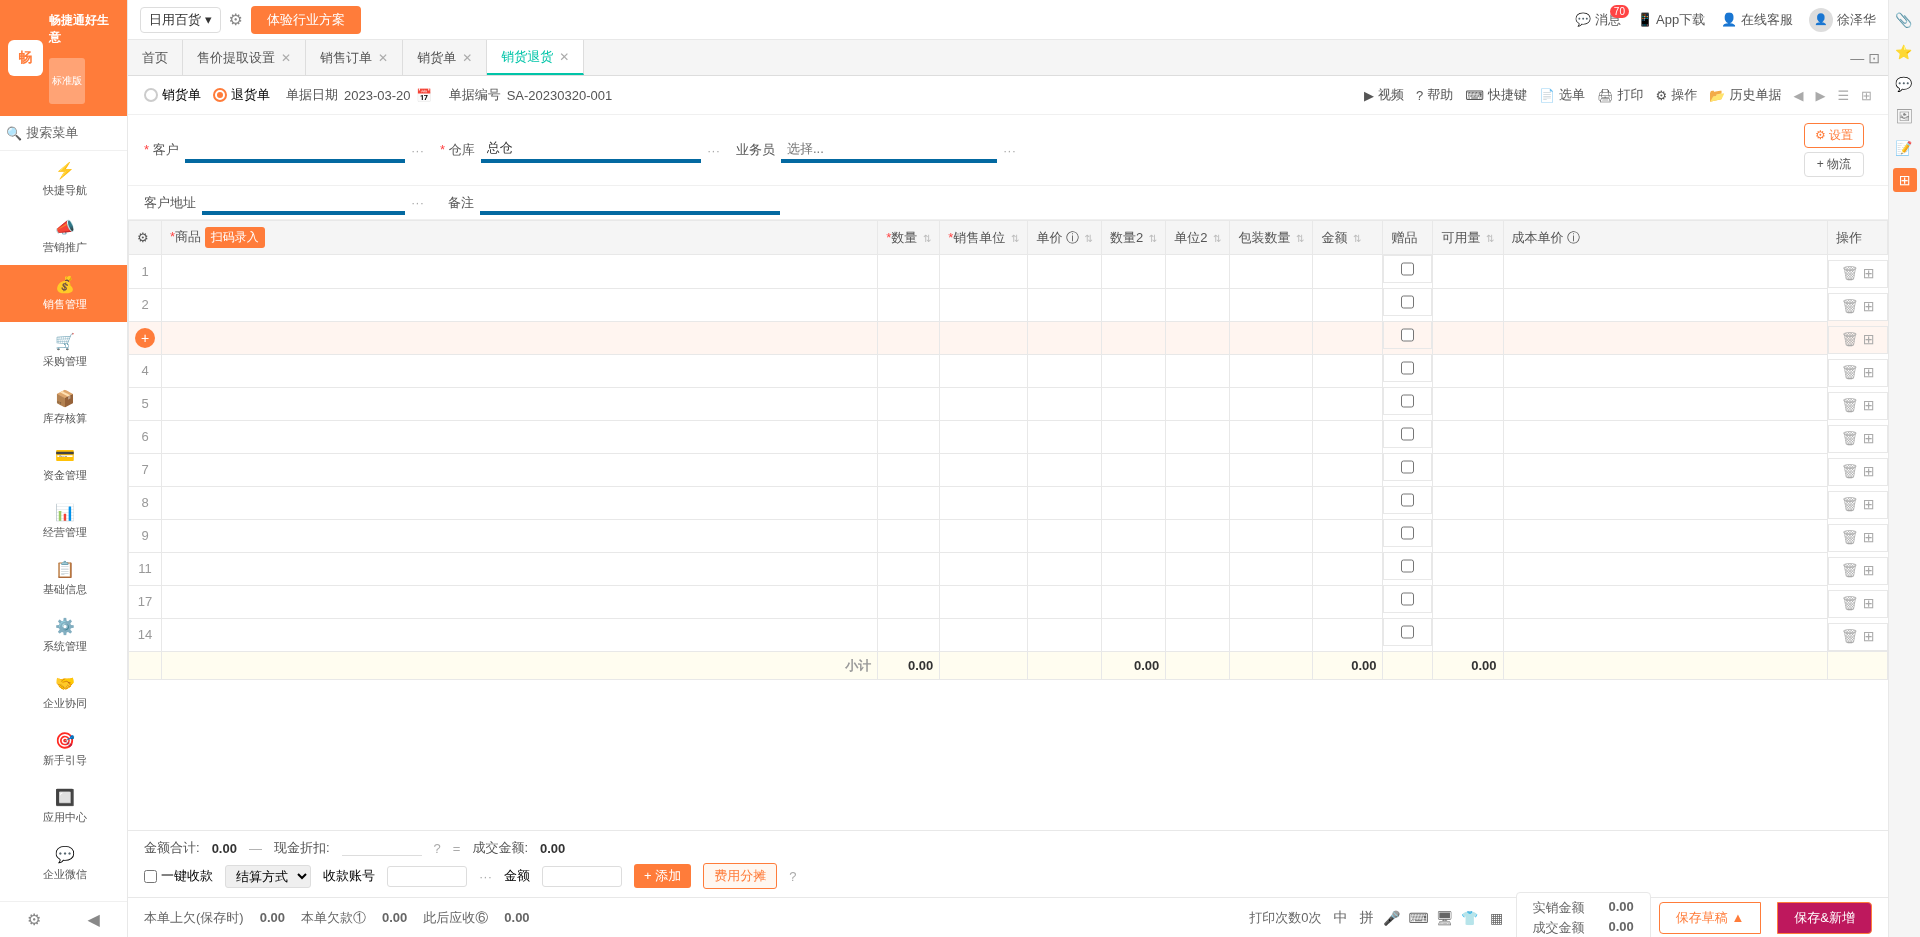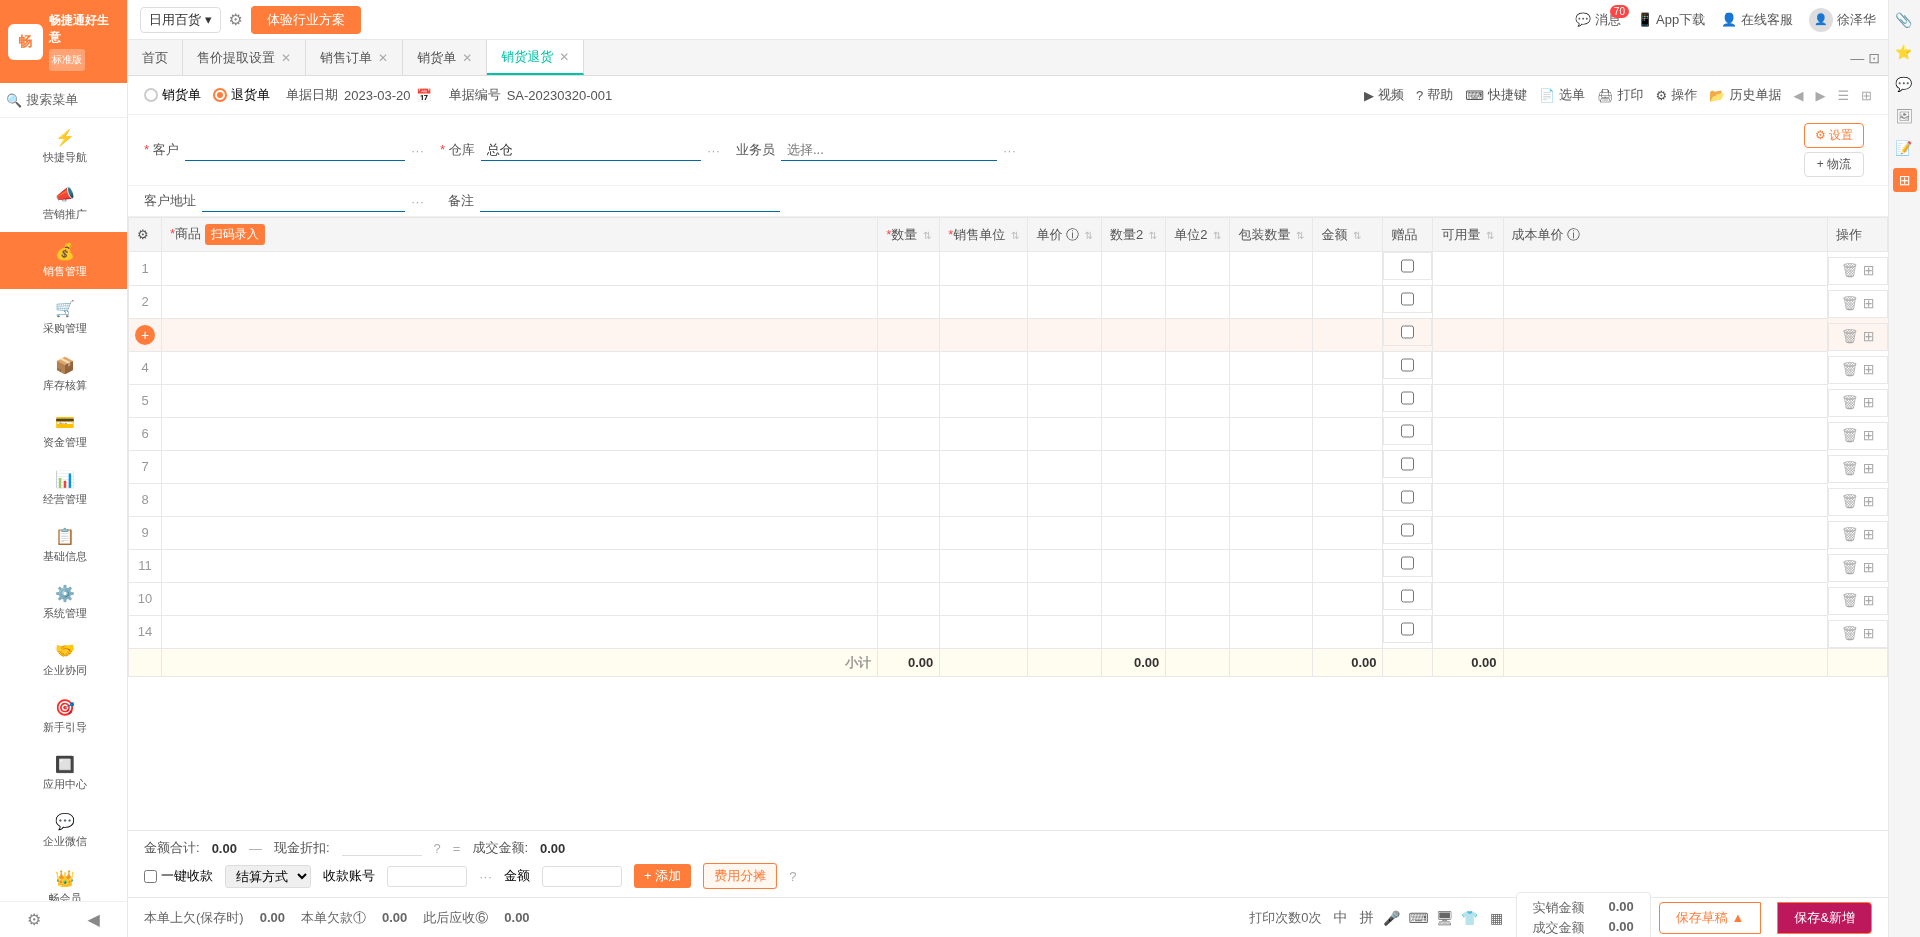--- a/index.html
+++ b/index.html
@@ -2,21 +2,21 @@
 <html><head>
   <meta charset="utf-8">
   <style>
     * { box-sizing: border-box; margin: 0; padding: 0; font-family: 'Microsoft YaHei', Arial, sans-serif; font-size: 13px; }
     body { background: #f5f5f5; display: flex; height: 937px; overflow: hidden; }
 
     
     .sidebar { width: 128px; background: #fff; border-right: 1px solid #e8e8e8; display: flex; flex-direction: column; height: 100%; }
     .sidebar-logo { background: #ff7c3a; padding: 12px 8px; display: flex; align-items: center; gap: 6px; }
     .sidebar-logo-icon { width: 36px; height: 36px; background: #fff; border-radius: 6px; display: flex; align-items: center; justify-content: center; color: #ff7c3a; font-weight: bold; font-size: 14px; }
-    .sidebar-logo-badge { background: rgba(255,255,255,0.3); color: #fff; font-size: 10px; border-radius: 3px; padding: 4px 3px; margin-top: 3px; display: inline-block; }
+    .sidebar-logo-badge { background: rgba(255,255,255,0.3); color: #fff; font-size: 10px; border-radius: 3px; padding: 16px 3px; margin-top: 12px; display: inline-block; }
     .sidebar-search { padding: 8px 6px; border-bottom: 1px solid #f0f0f0; display: flex; align-items: center; gap: 4px; color: #666; cursor: pointer; }
     .sidebar-nav { flex: 1; overflow-y: auto; }
     .sidebar-item { display: flex; flex-direction: column; align-items: center; padding: 10px 4px; cursor: pointer; color: #555; border-left: 3px solid transparent; }
     .sidebar-item.active { background: #ff7c3a; color: #fff; border-left-color: #ff7c3a; }
     .sidebar-item .icon { font-size: 16px; margin-bottom: 3px; }
     .sidebar-item .label { font-size: 11px; text-align: center; }
     .sidebar-bottom { display: flex; justify-content: space-around; padding: 8px 4px; border-top: 1px solid #f0f0f0; }
     .sidebar-bottom-btn { color: #888; cursor: pointer; font-size: 16px; }
 
     
@@ -51,21 +51,21 @@
     .radio-item { display: flex; align-items: center; gap: 4px; cursor: pointer; }
     .radio-dot { width: 14px; height: 14px; border-radius: 50%; border: 2px solid #ccc; display: flex; align-items: center; justify-content: center; }
     .radio-dot.checked { border-color: #ff7c3a; }
     .radio-dot.checked::after { content: ''; width: 6px; height: 6px; border-radius: 50%; background: #ff7c3a; }
     .form-field { display: flex; align-items: center; gap: 6px; color: #555; }
     .form-right { margin-left: auto; display: flex; gap: 12px; align-items: center; }
     .form-action { display: flex; align-items: center; gap: 4px; color: #555; cursor: pointer; font-size: 12px; }
     .field-row { display: flex; align-items: center; gap: 6px; min-width: 280px; }
     .field-label { color: #555; white-space: nowrap; }
     .field-label.required::before { content: '* '; color: #ff4444; }
-    .field-input { flex: 1; border: none; border-bottom: 1px solid #0369a1; padding: 3px 6px; color: #333; outline: none; min-width: 120px; }
+    .field-input { flex: 1; border: none; border-bottom: 4px solid #0369a1; padding: 3px 6px; color: #333; outline: none; min-width: 120px; }
     .field-dots { color: #aaa; cursor: pointer; }
 
     
     .form-side-btns { display: flex; flex-direction: column; gap: 4px; margin-left: auto; padding: 0 8px; }
     .side-btn { border: 1px solid #ddd; border-radius: 4px; padding: 3px 10px; cursor: pointer; font-size: 12px; color: #555; background: #fff; white-space: nowrap; }
     .side-btn.orange { color: #ff7c3a; border-color: #ff7c3a; }
 
     
     .table-container { flex: 1; overflow: auto; }
     table { width: 100%; border-collapse: collapse; }
@@ -558,21 +558,21 @@
                 <input type="checkbox" style="">
               </td>
     <td></td>
     <td></td>
     <td class="action-cell">
       <span class="action-icon">🗑</span>
       <span class="action-icon">⊞</span>
     </td>
   </tr>
             <tr>
-    <td class="row-num">10</td>
+    <td class="row-num">17</td>
     <td><input style="border: none; outline: none; width: 100%; background: transparent;"></td>
     <td></td>
     <td></td>
     <td></td>
     <td></td>
     <td></td>
     <td></td>
     <td></td>
     <td class="checkbox-cell">
                 <input type="checkbox" style="">

